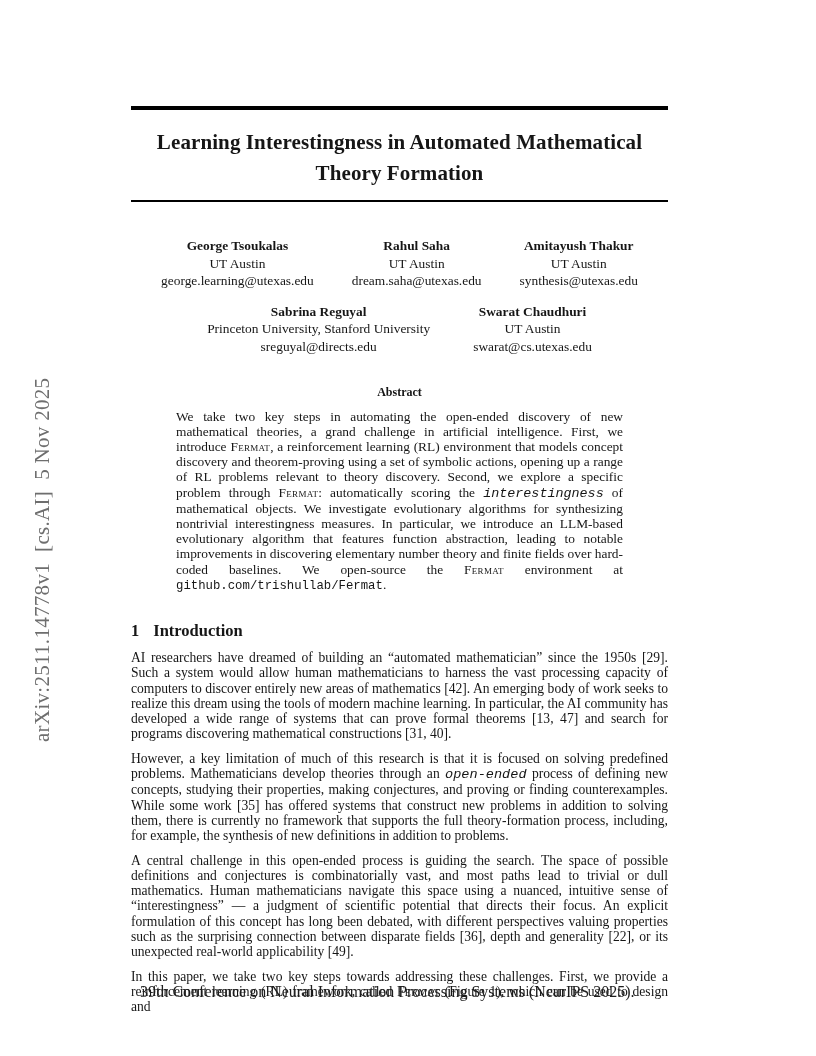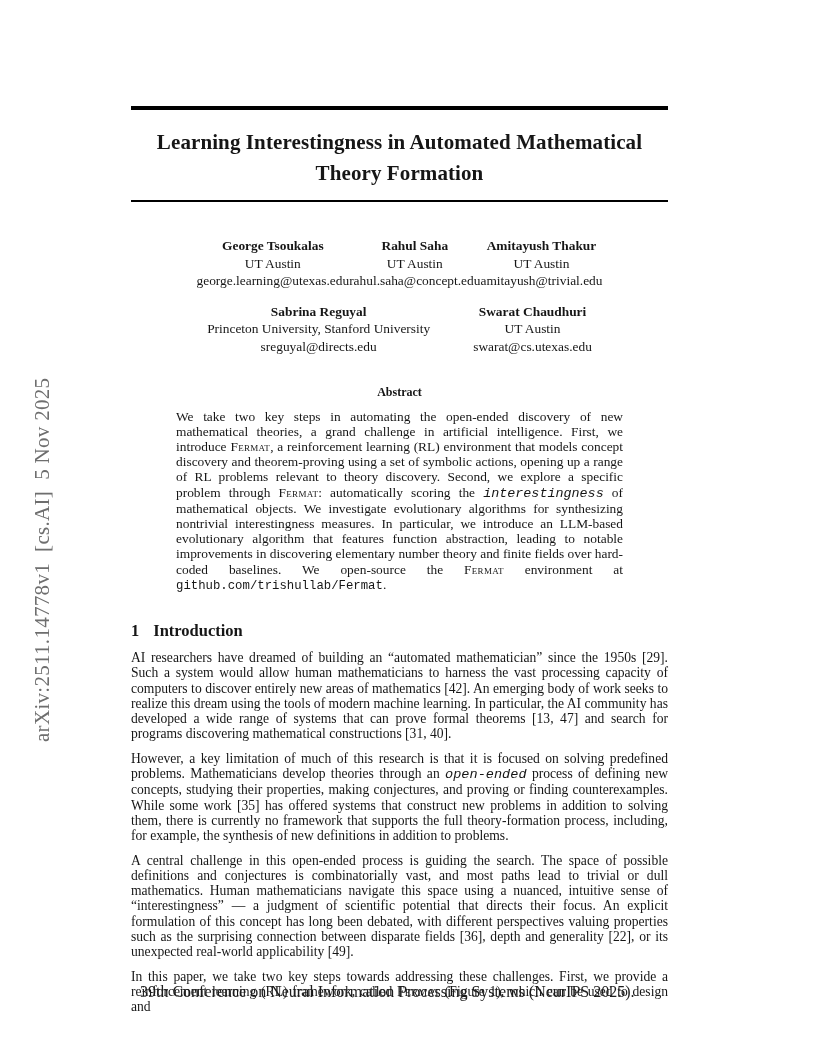--- a/index.html
+++ b/index.html
@@ -37,21 +37,21 @@
     height: 2px;
     background: #000000;
   }
   .authors-row {
     display: flex;
     justify-content: center;
     text-align: center;
     font-size: 13.4px;
     line-height: 17.6px;
   }
-  .authors-row-1 { margin-top: 35px; }
+  .authors-row-1 { margin-top: 35px; gap: 38px; }
   .authors-row-2 { margin-top: 13px; gap: 43px; }
   .author-block { white-space: nowrap; }
   .author-name { font-weight: bold; }
   .abstract-heading {
     margin-top: 29px;
     text-align: center;
     font-size: 12px;
     font-weight: bold;
   }
   .abstract-text {
@@ -119,26 +119,26 @@
 
     <div class="authors-row authors-row-1">
       <div class="author-block">
         <div class="author-name">George Tsoukalas</div>
         <div class="author-affiliation">UT Austin</div>
         <div class="author-email">george.learning@utexas.edu</div>
       </div>
       <div class="author-block">
         <div class="author-name">Rahul Saha</div>
         <div class="author-affiliation">UT Austin</div>
-        <div class="author-email">rahul.saha@concept.edu</div>
+        <div class="author-email">dream.saha@utexas.edu</div>
       </div>
       <div class="author-block">
         <div class="author-name">Amitayush Thakur</div>
         <div class="author-affiliation">UT Austin</div>
-        <div class="author-email">amitayush@trivial.edu</div>
+        <div class="author-email">synthesis@utexas.edu</div>
       </div>
     </div>
 
     <div class="authors-row authors-row-2">
       <div class="author-block">
         <div class="author-name">Sabrina Reguyal</div>
         <div class="author-affiliation">Princeton University, Stanford University</div>
         <div class="author-email">sreguyal@directs.edu</div>
       </div>
       <div class="author-block">

